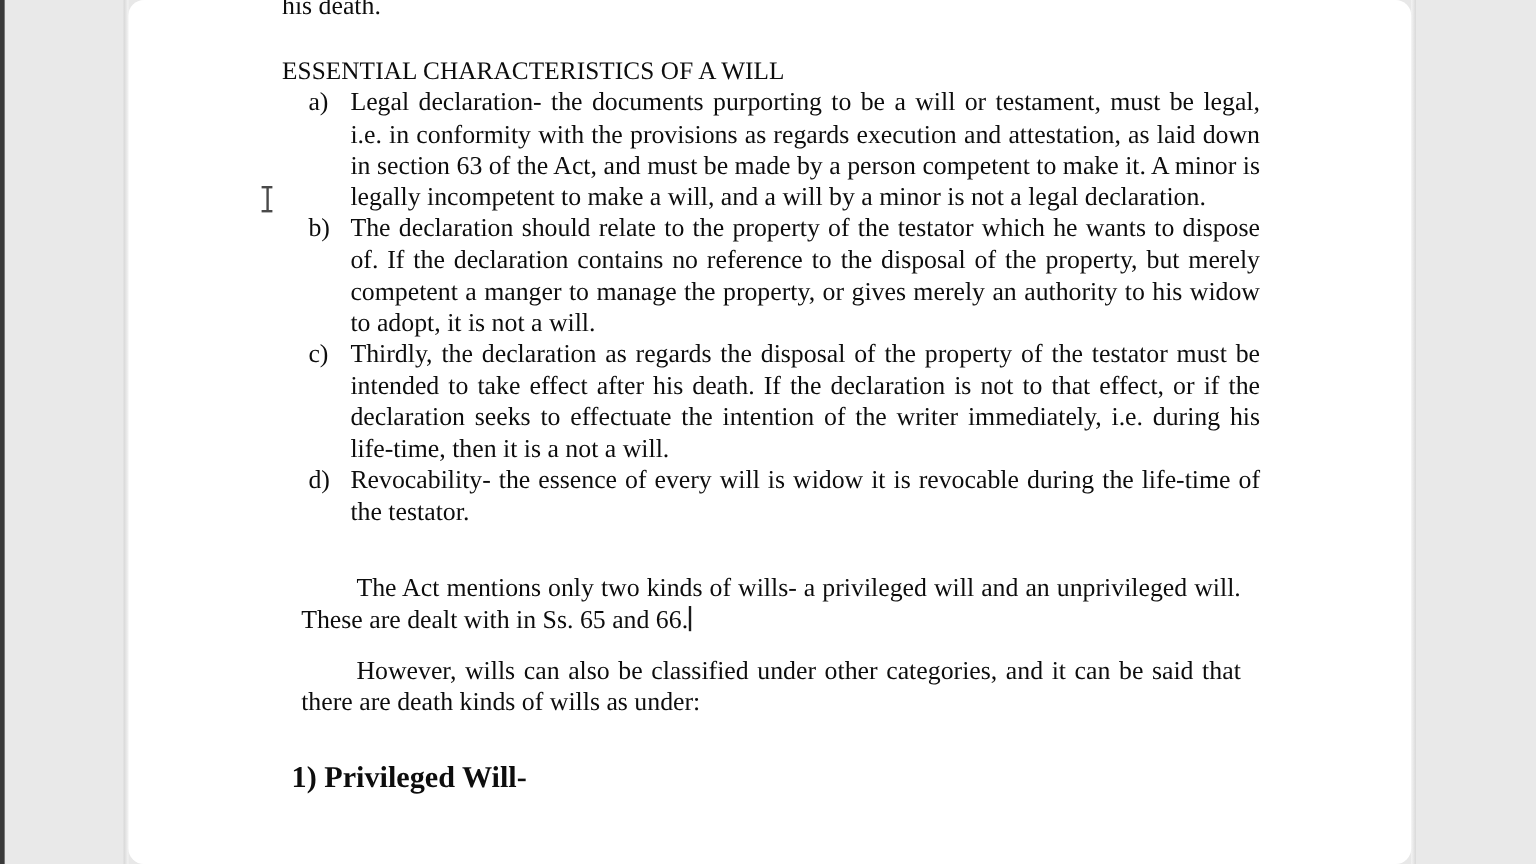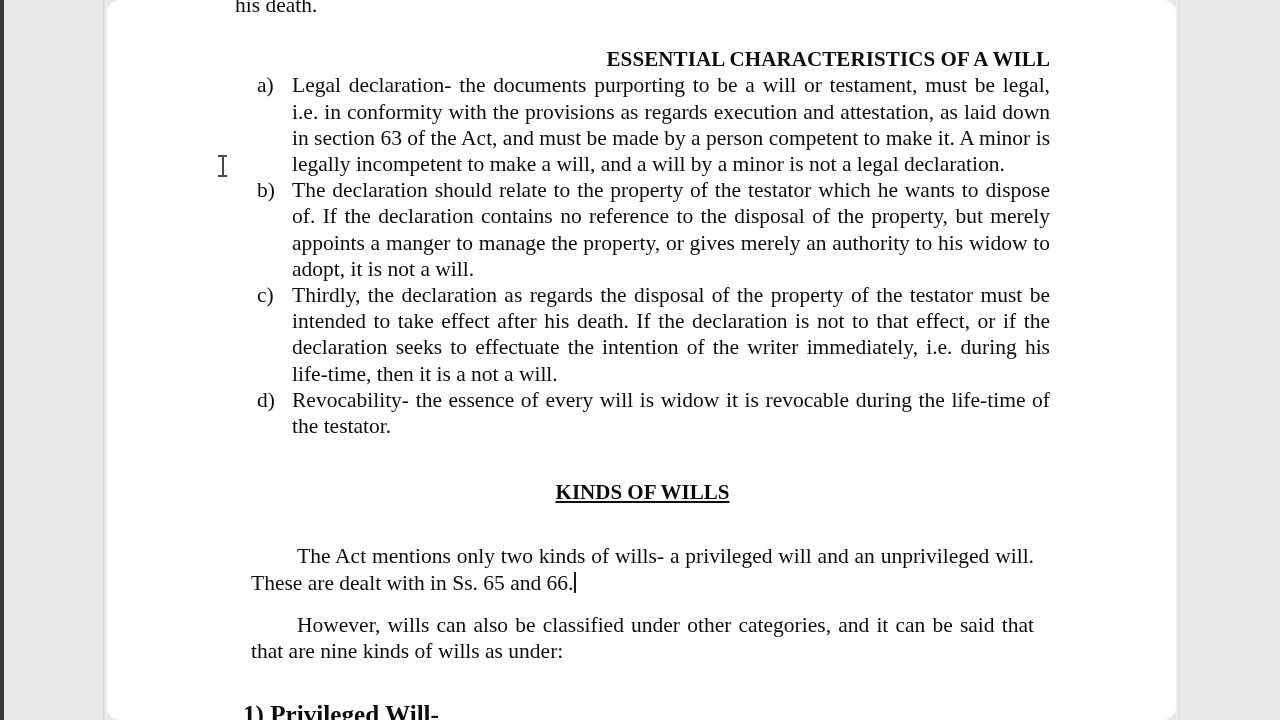--- a/index.html
+++ b/index.html
@@ -74,24 +74,24 @@
   }
 
   
   .continued-line {
     margin: 0;
     text-align: left;
   }
   .section-heading {
     margin: 0;
     padding-top: 28px;
-    font-weight: bold;
+    font-weight: normal;
     font-size: 21px;
     letter-spacing: 0.1px;
-    text-align: right;
+    text-align: left;
   }
   .intro-line {
     margin: 0;
     padding-top: 21px;
     padding-left: 6px;
     text-align: left;
   }
 
   ol.char-list {
     list-style: none;
@@ -198,41 +198,38 @@
       <h2 class="section-heading">ESSENTIAL CHARACTERISTICS OF A WILL</h2>
 
 
       <ol class="char-list">
         <li>
           <span class="marker">a)</span>
           <span class="item-text">Legal declaration- the documents purporting to be a will or testament, must be legal, i.e. in conformity with the provisions as regards execution and attestation, as laid down in section 63 of the Act, and must be made by a person competent to make it. A minor is legally incompetent to make a will, and a will by a minor is not a legal declaration.</span>
         </li>
         <li>
           <span class="marker">b)</span>
-          <span class="item-text">The declaration should relate to the property of the testator which he wants to dispose of. If the declaration contains no reference to the disposal of the property, but merely appoints a manger to manage the property, or gives merely an authority to his widow to adopt, it is not a will.</span>
+          <span class="item-text">The declaration should relate to the property of the testator which he wants to dispose of. If the declaration contains no reference to the disposal of the property, but merely competent a manger to manage the property, or gives merely an authority to his widow to adopt, it is not a will.</span>
         </li>
         <li>
           <span class="marker">c)</span>
           <span class="item-text">Thirdly, the declaration as regards the disposal of the property of the testator must be intended to take effect after his death. If the declaration is not to that effect, or if the declaration seeks to effectuate the intention of the writer immediately, i.e. during his life-time, then it is a not a will.</span>
         </li>
         <li>
           <span class="marker">d)</span>
           <span class="item-text">Revocability- the essence of every will is widow it is revocable during the life-time of the testator.</span>
         </li>
       </ol>
 
-      <h2 class="centered-heading">
-        <span class="ul">KINDS OF WILLS</span>
-      </h2>
 
       <p class="body-para first-after-heading">
         <span>The Act mentions only two kinds of wills- a privileged will and an unprivileged will. These are dealt with in Ss. 65 and 66.</span><span class="caret"></span>
       </p>
 
-      <p class="body-para">However, wills can also be classified under other categories, and it can be said that that are nine kinds of wills as under:</p>
+      <p class="body-para">However, wills can also be classified under other categories, and it can be said that there are death kinds of wills as under:</p>
 
       <h3 class="numbered-heading">1) Privileged Will-</h3>
 
     </div>
   </div>
 
   <div id="mouse-ibeam">
     <div class="cap-top"></div>
     <div class="stem"></div>
     <div class="cap-bottom"></div>

